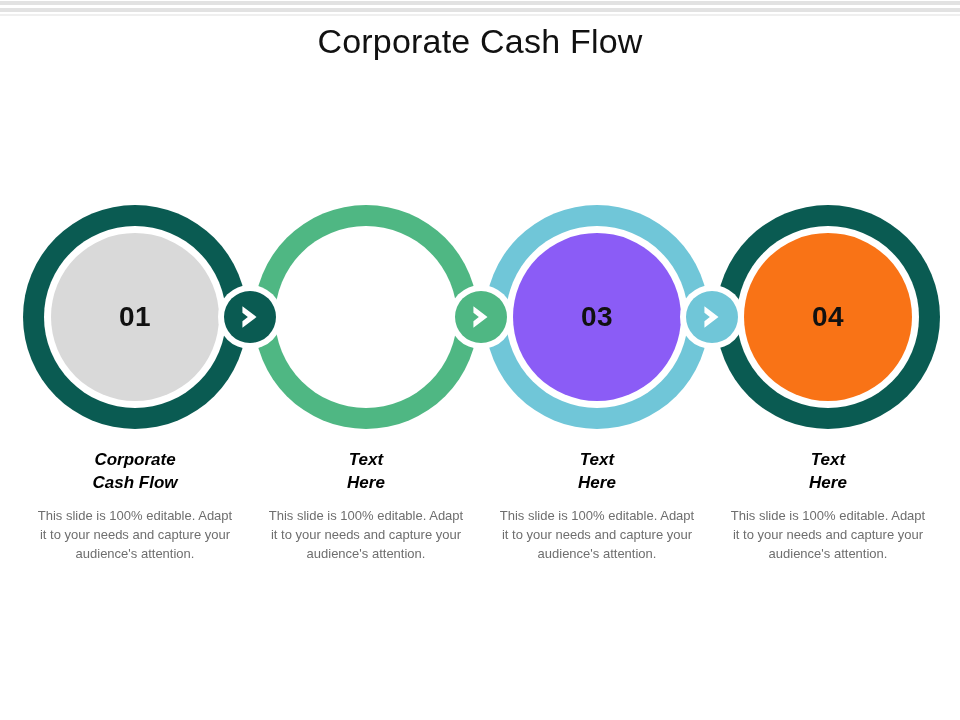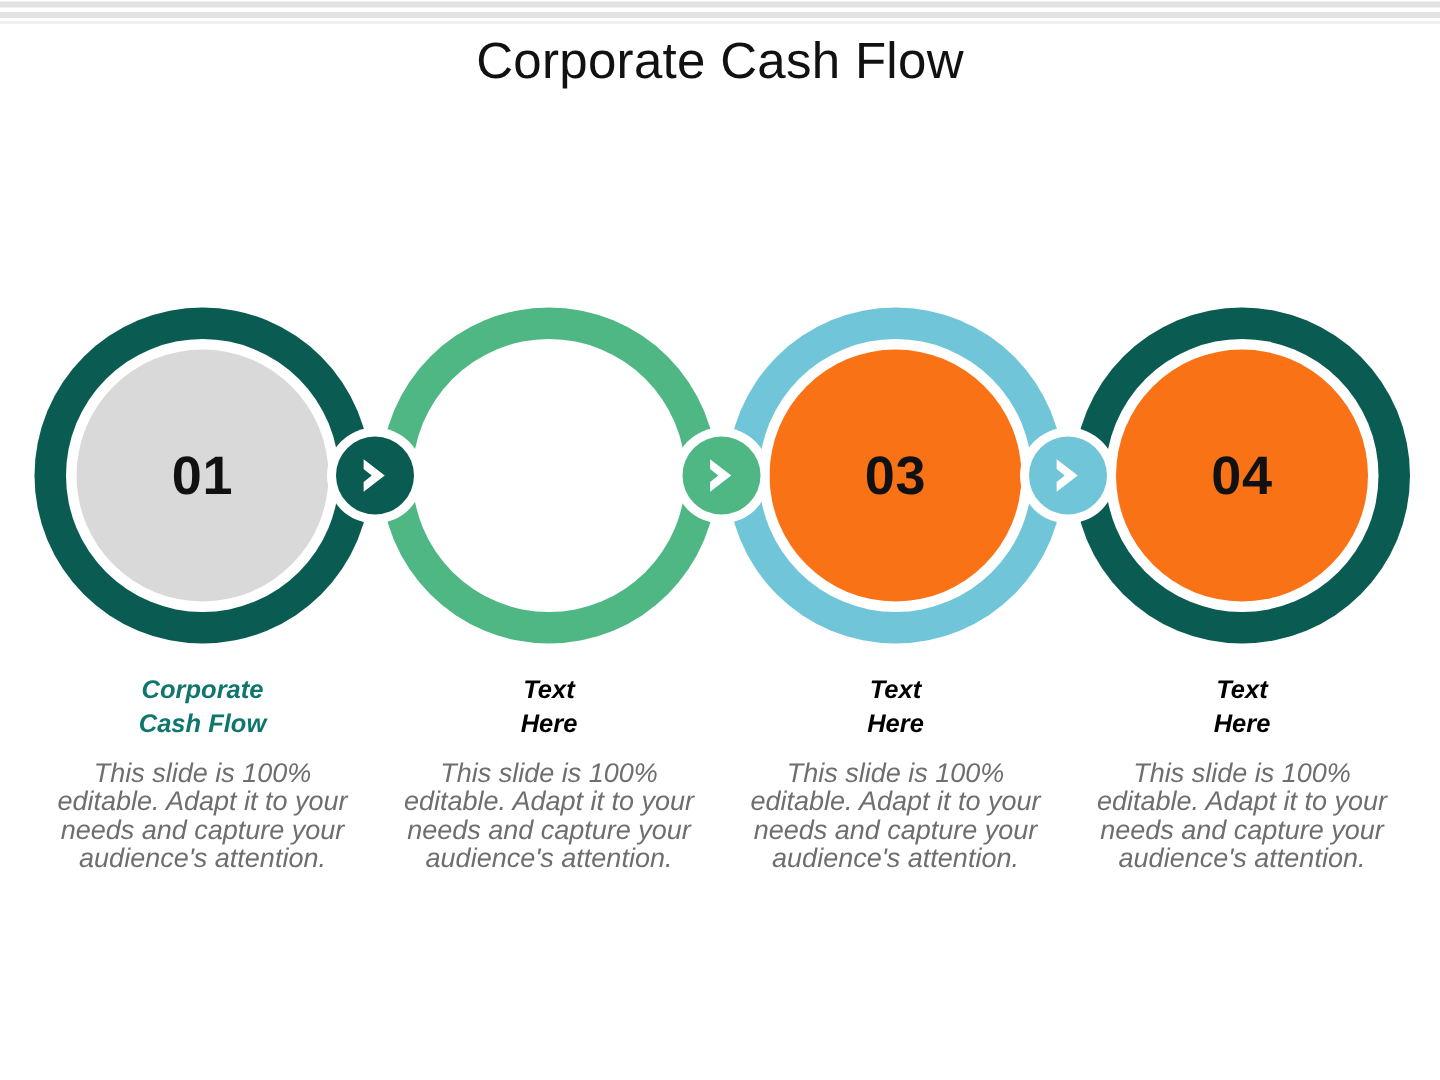--- a/index.html
+++ b/index.html
@@ -84,21 +84,21 @@
     top: 28px;
     width: 168px;
     height: 168px;
     border-radius: 50%;
     background: #d9d9d9;
     display: flex;
     align-items: center;
     justify-content: center;
   }
   .node .num {
-    font-size: 36px;
+    font-size: 28px;
     font-weight: 700;
     color: #111111;
     line-height: 1;
     letter-spacing: 0.5px;
   }
 
   
   #node-1 { left: 23px;  }
   #node-2 { left: 254px; }
   #node-3 { left: 485px; }
@@ -157,25 +157,24 @@
   .caption .heading {
     font-size: 17px;
     font-weight: 700;
     font-style: italic;
     color: #000000;
     line-height: 23px;
     white-space: pre-line;
   }
   .caption .body {
     margin-top: 12px;
-    font-size: 18px;
+    font-size: 13px;
     font-weight: 400;
     color: #6e6e6e;
     line-height: 19px;
-    font-style: italic;
   }
 </style>
 </head>
 <body style="background: rgb(255, 255, 255);">
 
 <div id="top-rules">
   <div class="rule rule-a" style="background: rgb(226, 226, 226);"></div>
   <div class="rule rule-b" style="background: rgb(226, 226, 226);"></div>
   <div class="rule rule-c"></div>
 </div>
@@ -193,21 +192,21 @@
   </div>
 
   <div class="node" id="node-2">
     <div class="ring" style="background: rgb(79, 183, 131);"></div>
     <div class="gap"></div>
   </div>
 
   <div class="node" id="node-3">
     <div class="ring" style="background: rgb(112, 198, 216);"></div>
     <div class="gap"></div>
-    <div class="core" style="background: #f97316;">
+    <div class="core" style="background: #8b5cf6;">
       <span class="num">03</span>
     </div>
   </div>
 
   <div class="node" id="node-4">
     <div class="ring" style="background: rgb(10, 91, 82);"></div>
     <div class="gap"></div>
     <div class="core" style="background: #f97316;">
       <span class="num">04</span>
     </div>
@@ -232,21 +231,21 @@
     <svg viewBox="0 0 24 24">
       <path d="M5 2 L18 12 L5 22 L5 16 L10 12 L5 8 Z" fill="#ffffff"></path>
     </svg>
   </div>
 
 </div>
 
 <div id="captions">
 
   <div class="caption" id="caption-1">
-    <div class="heading" style="color: #0f766e;">Corporate
+    <div class="heading" style="color: #000000;">Corporate
 Cash Flow</div>
     <div class="body" style="color: rgb(110, 110, 110);">This slide is 100% editable. Adapt it to your needs and capture your audience's attention.</div>
   </div>
 
   <div class="caption" id="caption-2">
     <div class="heading" style="color: rgb(0, 0, 0);">Text
 Here</div>
     <div class="body" style="color: rgb(110, 110, 110);">This slide is 100% editable. Adapt it to your needs and capture your audience's attention.</div>
   </div>
 

